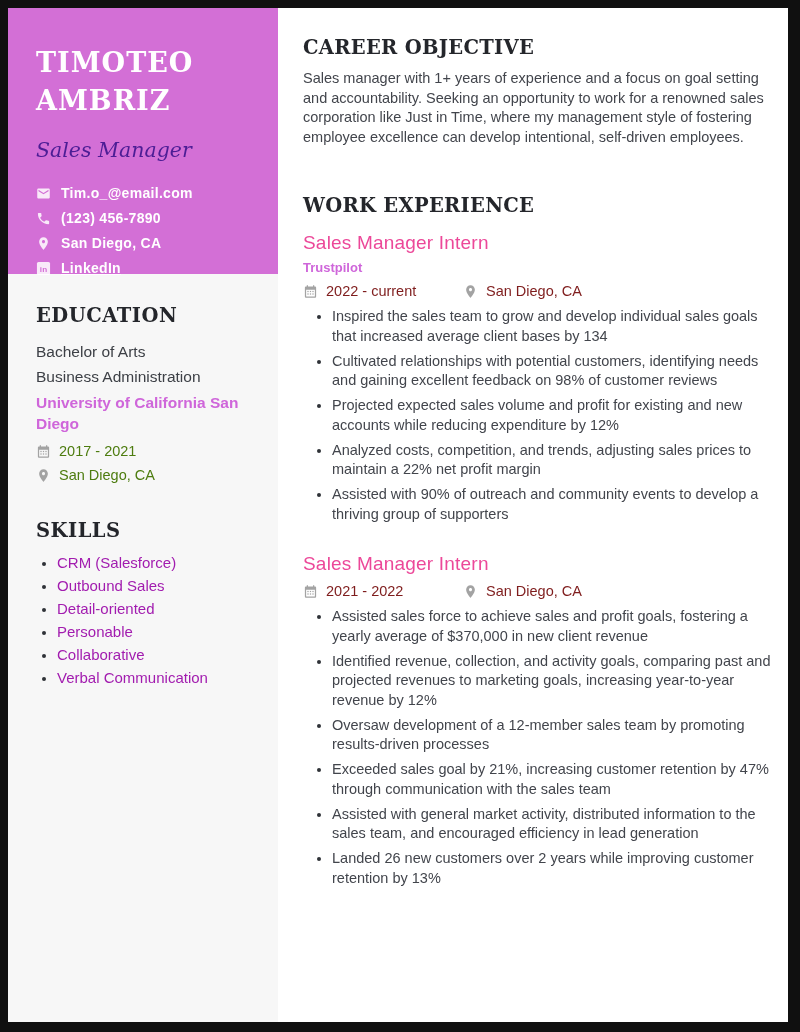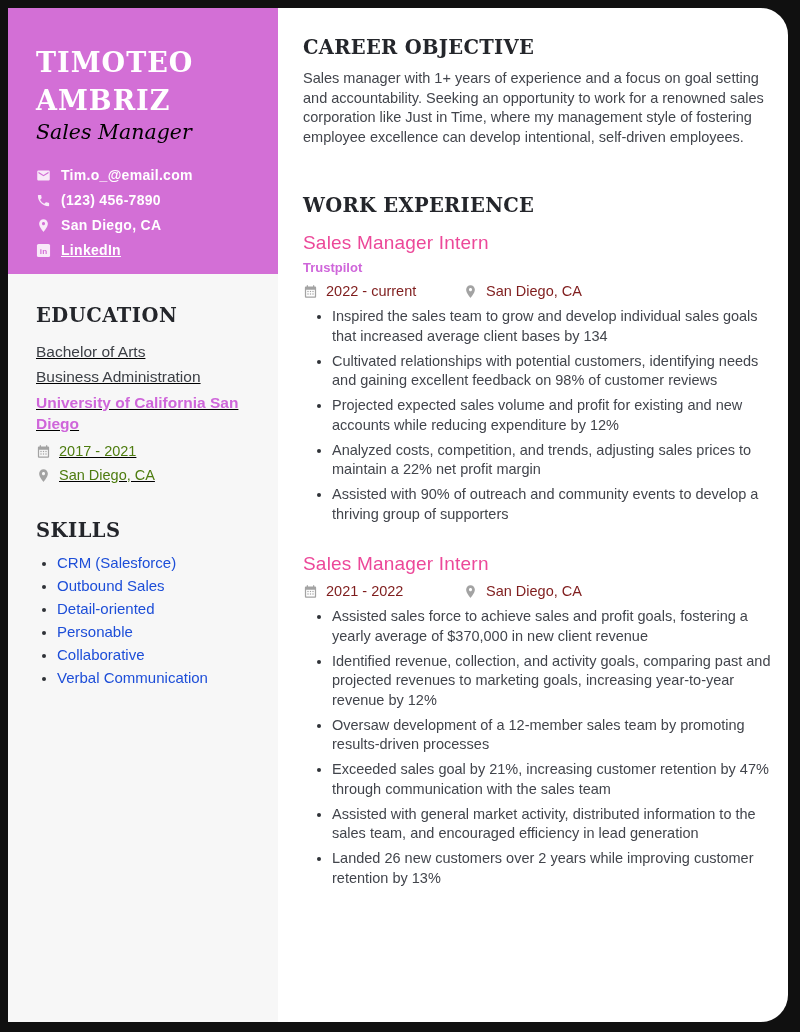--- a/index.html
+++ b/index.html
@@ -13,71 +13,71 @@
   *{box-sizing:border-box;}
   html,body{margin:0;padding:0;}
   body{
     width:800px;height:1032px;
     background:var(--frame);
     position:relative;overflow:hidden;
     font-family:"Liberation Sans",sans-serif;
   }
   .page{
     position:absolute;left:8px;top:8px;right:12px;bottom:10px;
-    background:#ffffff;display:flex;border-radius:27px;
+    background:#ffffff;display:flex;
   }
 
   
   .sidebar{flex:0 0 270px;width:270px;background:var(--panel);display:flex;flex-direction:column;}
   .sidebar-hero{
     background:var(--sidebar-bg);
     height:266px;padding:36px 22px 0 28px;
   }
   .name{
     font-family:"DejaVu Serif","Liberation Serif",serif;
     font-weight:700;color:#ffffff;
     font-size:27px;line-height:38px;letter-spacing:1px;
   }
   .role{
     font-family:"DejaVu Serif","Liberation Serif",serif;
-    font-style:italic;color:#000000;
-    font-size:20.5px;margin-top:0;
+    font-style:italic;color:#4c1d95;
+    font-size:20.5px;margin-top:18px;
   }
   .contact{margin-top:23px;}
   .contact-row{
     display:flex;align-items:center;gap:10px;
     margin-bottom:9px;
     color:#ffffff;font-size:14px;font-weight:700;letter-spacing:.3px;
   }
   .contact-row .icn{color:rgba(255,255,255,.85);flex:0 0 15px;height:15px;}
   .contact-row .icn svg{display:block;width:15px;height:15px;fill:currentColor;}
   .contact-row a{color:#ffffff;text-decoration:underline;cursor:pointer;}
 
   .sidebar-body{padding:30px 22px 0 28px;}
   .side-heading{
     font-family:"DejaVu Serif","Liberation Serif",serif;
     font-weight:700;font-size:19.5px;color:var(--heading);letter-spacing:.5px;
   }
-  .edu-lines{margin-top:12px;text-decoration:underline;}
+  .edu-lines{margin-top:12px;}
   .edu-line{font-size:15.5px;color:#3d4046;line-height:25px;}
   .school{
     color:var(--accent);font-weight:700;
     font-size:15.5px;line-height:21px;margin:3px 0 9px;
   }
   .meta-row{
     display:flex;align-items:center;gap:8px;
     font-size:14.5px;color:#4d7c0f;margin-bottom:8px;
   }
   .meta-row .icn{color:#a3a3a3;flex:0 0 15px;height:15px;}
   .meta-row .icn svg{display:block;width:15px;height:15px;fill:currentColor;}
 
   .skills-block{margin-top:36px;}
   .skills-list{margin:13px 0 0;padding-left:21px;}
   .skills-list li{
-    font-size:15px;color:#1d4ed8;margin-bottom:7px;line-height:16px;
+    font-size:15px;color:#a21caf;margin-bottom:7px;line-height:16px;
   }
   .skills-list li::marker{color:#2f3237;font-size:13px;}
 
   
   .main{flex:1;padding:28px 16px 0 25px;}
   .main-heading{
     font-family:"DejaVu Serif","Liberation Serif",serif;
     font-weight:700;font-size:19.5px;color:var(--heading);letter-spacing:.3px;
   }
   .objective{

